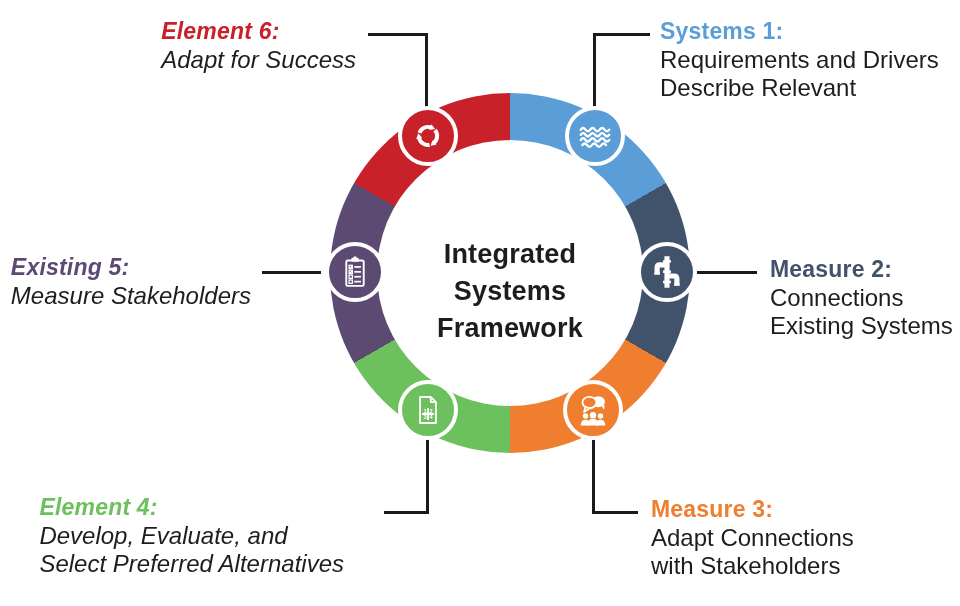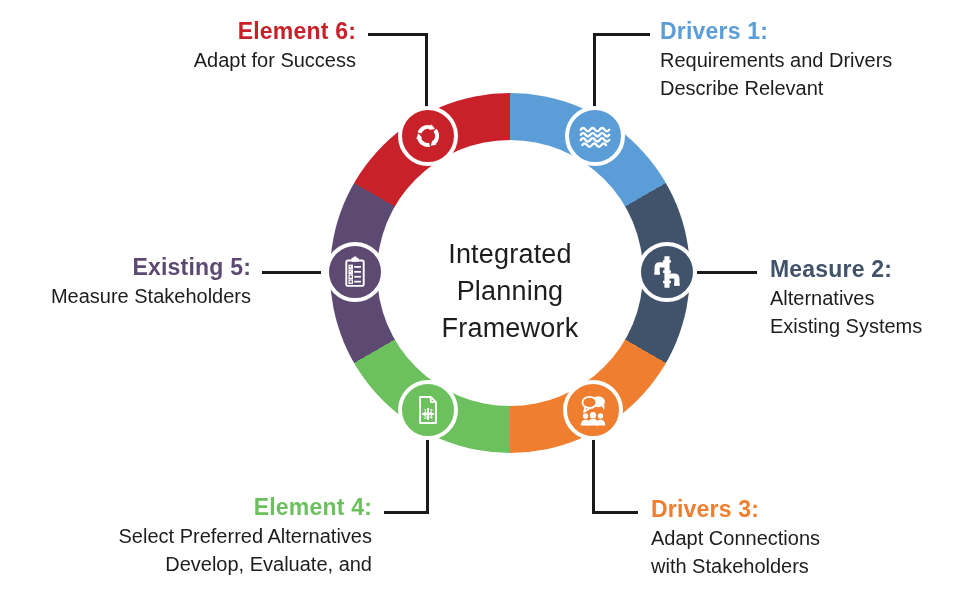--- a/index.html
+++ b/index.html
@@ -9,49 +9,49 @@
     font-family:"Liberation Sans", sans-serif;
   }
   .stage { position:absolute; inset:0; }
 
   
   .ring { position:absolute; left:330px; top:93px; width:360px; height:360px; border-radius:50%; }
   .ring-hole {
     position:absolute; left:47px; top:47px; width:266px; height:266px; border-radius:50%;
     background:#ffffff; display:flex; align-items:center; justify-content:center; text-align:center;
   }
-  .center-title { font-weight:normal; font-size:27px; line-height:37px; color:#1d1d1d; letter-spacing:.2px;margin-top:36px; }
+  .center-title { font-weight:bold; font-size:27px; line-height:37px; color:#1d1d1d; letter-spacing:.2px;margin-top:36px; }
 
   
   .icon {
     position:absolute; width:60px; height:60px; box-sizing:border-box;
     border:4px solid #ffffff; border-radius:50%;
     display:flex; align-items:center; justify-content:center; overflow:hidden;
   }
   .icon svg { width:38px; height:38px; display:block; }
 
   
   .line { position:absolute; background:#1a1a1a; }
 
   
   .label { position:absolute; white-space:nowrap; }
   .label .title { font-size:23px; font-weight:bold; line-height:29px; letter-spacing:.2px; }
-  .label .desc-line { font-size:20px; line-height:28px; color:#1d1d1d; }
-  .align-right { text-align:right; }
+  .label .desc-line { font-size:24px; line-height:28px; color:#1d1d1d; }
+  .align-right { text-align:left;font-style:italic; }
 </style>
 </head>
 <body>
 
 <div class="stage">
 
   <div class="ring" style="background: conic-gradient(rgb(91, 157, 214) 0deg, rgb(91, 157, 214) 60deg, rgb(64, 83, 107) 60deg, rgb(64, 83, 107) 120deg, rgb(239, 126, 47) 120deg, rgb(239, 126, 47) 180deg, rgb(108, 192, 94) 180deg, rgb(108, 192, 94) 240deg, rgb(93, 74, 114) 240deg, rgb(93, 74, 114) 300deg, rgb(200, 33, 42) 300deg, rgb(200, 33, 42) 360deg);">
     <div class="ring-hole">
       <div class="center-title" style="color: rgb(29, 29, 29);">
         <div>Integrated</div>
-        <div>Planning</div>
+        <div>Systems</div>
         <div>Framework</div>
       </div>
     </div>
   </div>
 
   <div class="line" style="left: 593px; top: 33px; width: 3px; height: 75px; background-color: rgb(26, 26, 26);"></div>
   <div class="line" style="left: 593px; top: 33px; width: 57px; height: 3px; background-color: rgb(26, 26, 26);"></div>
   <div class="line" style="left: 697px; top: 271px; width: 60px; height: 3px; background-color: rgb(26, 26, 26);"></div>
   <div class="line" style="left: 592px; top: 438px; width: 3px; height: 76px; background-color: rgb(26, 26, 26);"></div>
   <div class="line" style="left: 592px; top: 511px; width: 46px; height: 3px; background-color: rgb(26, 26, 26);"></div>
@@ -160,41 +160,41 @@
       </g>
       <g fill="#ffffff">
         <polygon points="-1,-3.8 5.4,0 -1,3.8" transform="translate(27.9,13.2) rotate(20)"></polygon>
         <polygon points="-1,-3.8 5.4,0 -1,3.8" transform="translate(31.4,32.8) rotate(140)"></polygon>
         <polygon points="-1,-3.8 5.4,0 -1,3.8" transform="translate(12.7,26) rotate(260)"></polygon>
       </g>
     </svg>
   </div>
 
   <div class="label" style="left:660px;top:17px;">
-    <div class="title" style="color: rgb(91, 157, 214);">Drivers 1:</div>
+    <div class="title" style="color: rgb(91, 157, 214);">Systems 1:</div>
     <div class="desc-line">Requirements and Drivers</div>
     <div class="desc-line">Describe Relevant</div>
   </div>
 
   <div class="label" style="left:770px;top:255px;">
     <div class="title" style="color: rgb(64, 83, 107);">Measure 2:</div>
-    <div class="desc-line">Alternatives</div>
+    <div class="desc-line">Connections</div>
     <div class="desc-line">Existing Systems</div>
   </div>
 
   <div class="label" style="left:651px;top:495px;">
-    <div class="title" style="color: rgb(239, 126, 47);">Drivers 3:</div>
+    <div class="title" style="color: rgb(239, 126, 47);">Measure 3:</div>
     <div class="desc-line">Adapt Connections</div>
     <div class="desc-line">with Stakeholders</div>
   </div>
 
-  <div class="label align-right" style="right:588px;top:493px;">
+  <div class="label align-right" style="right:616px;top:493px;">
     <div class="title" style="color: rgb(108, 192, 94);">Element 4:</div>
+    <div class="desc-line">Develop, Evaluate, and</div>
     <div class="desc-line">Select Preferred Alternatives</div>
-    <div class="desc-line">Develop, Evaluate, and</div>
   </div>
 
   <div class="label align-right" style="right:709px;top:253px;">
     <div class="title" style="color: rgb(93, 74, 114);">Existing 5:</div>
     <div class="desc-line">Measure Stakeholders</div>
     <div class="desc-line"></div>
   </div>
 
   <div class="label align-right" style="right:604px;top:17px;">
     <div class="title" style="color: rgb(200, 33, 42);">Element 6:</div>

